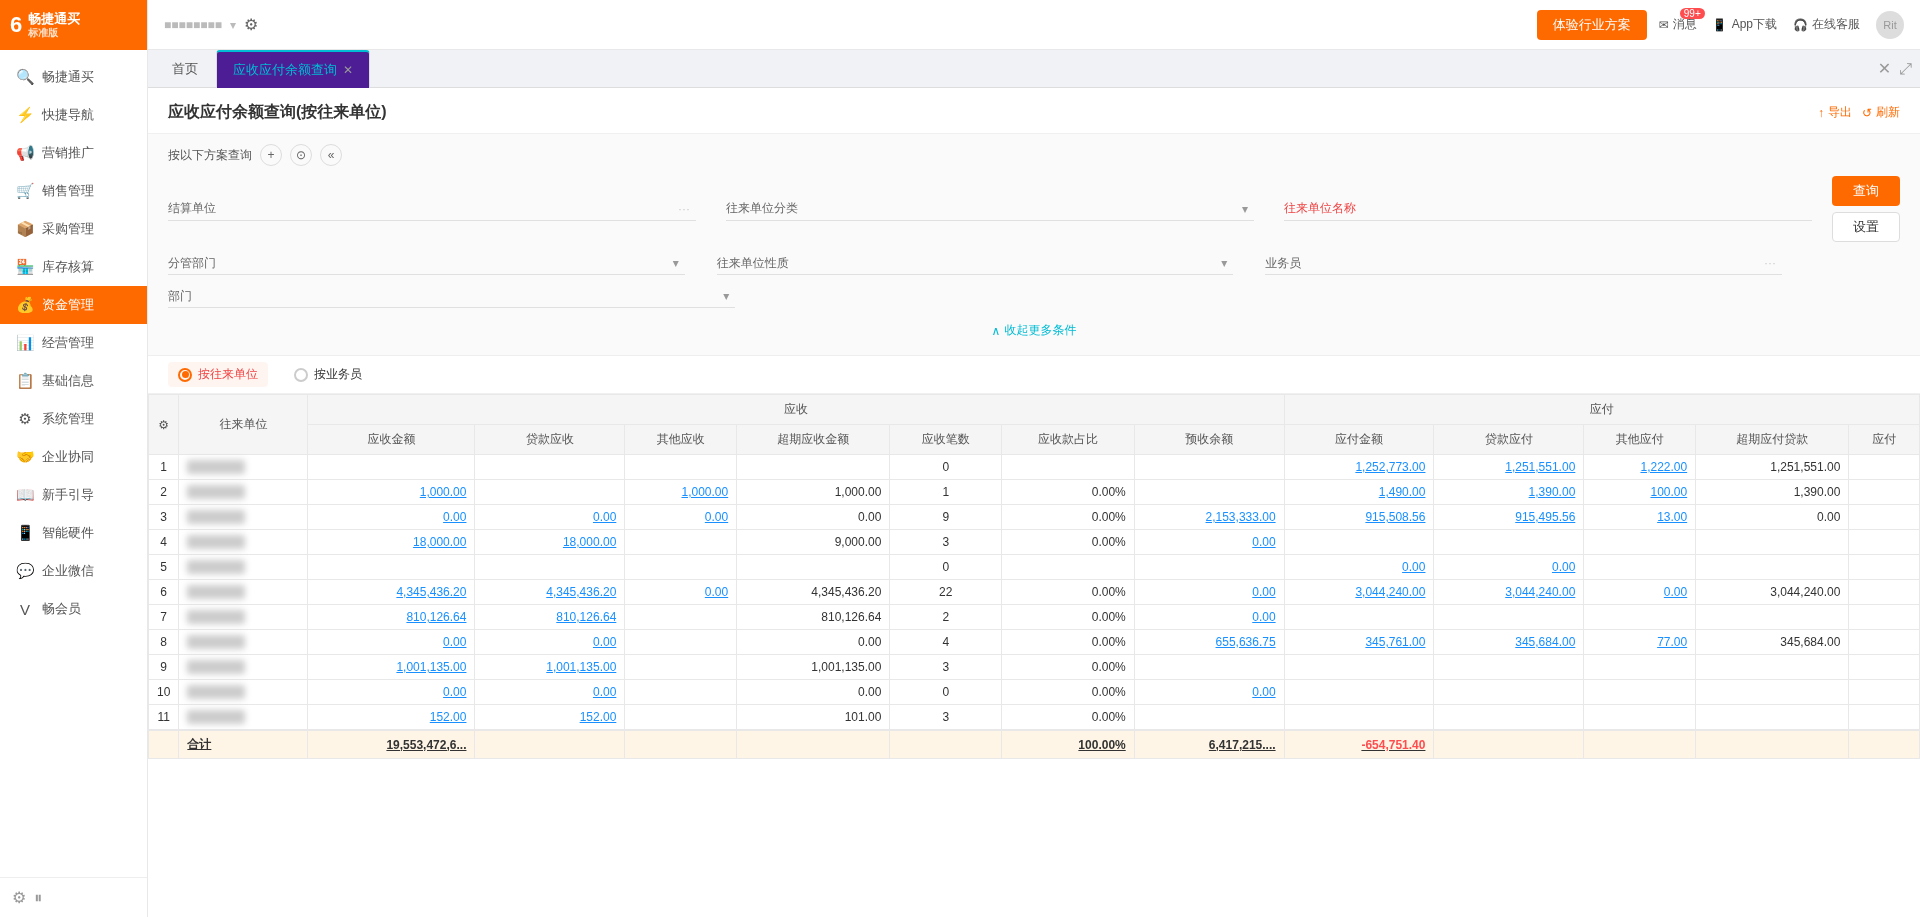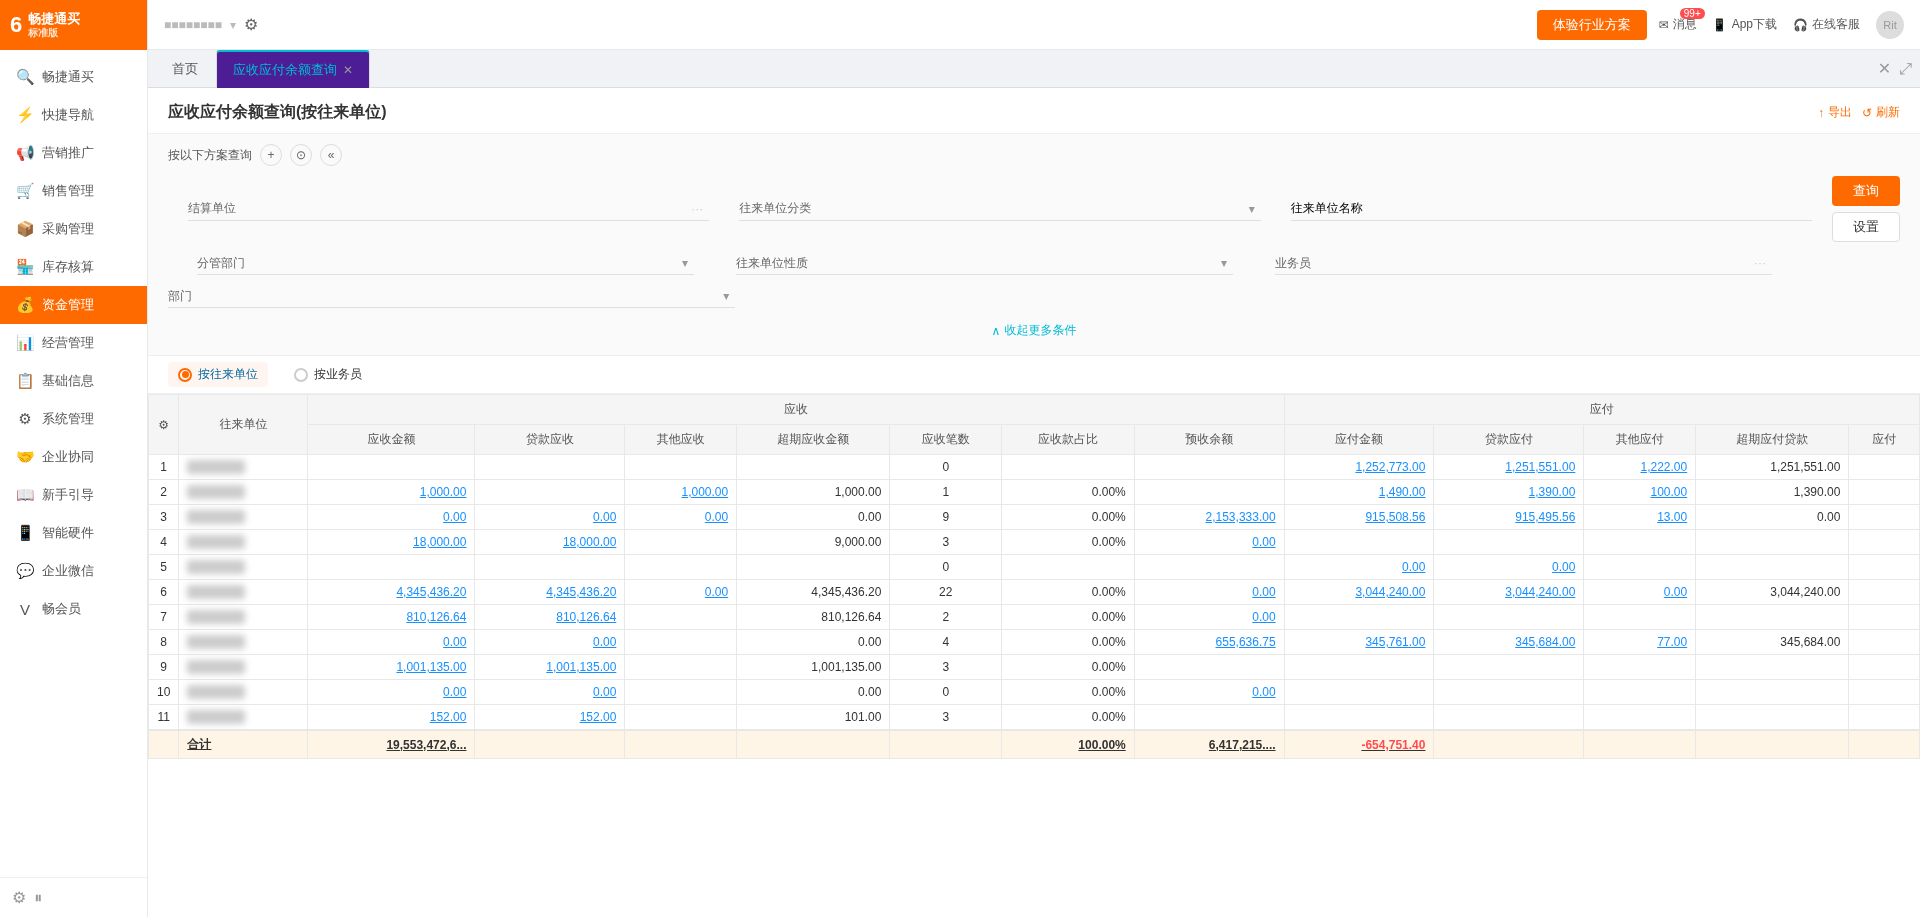--- a/index.html
+++ b/index.html
@@ -218,39 +218,39 @@
         <div style="display:flex; align-items:center; gap:8px; margin-bottom:10px;">
           <span class="filter-label">按以下方案查询</span>
           <div class="filter-btn">+</div>
           <div class="filter-btn">⊙</div>
           <div class="filter-btn">«</div>
         </div>
 
         <div style="display:flex; flex-direction:column; gap:10px;">
 
           <div style="display:flex; align-items:center; gap:0;">
-            <div style="flex:1; display:flex; align-items:center; border-bottom:1px solid #e0e0e0; margin-right:30px;margin-left:20px;">
+            <div style="flex:1; display:flex; align-items:center; border-bottom:1px solid #e0e0e0; margin-right:30px;">
               <span style="color:#666; min-width:60px; font-size:12px;">结算单位</span>
               <div style="flex:1; display:flex; justify-content:flex-end; padding:4px 6px; color:#ccc;">···</div>
             </div>
             <div style="flex:1; display:flex; align-items:center; border-bottom:1px solid #e0e0e0; margin-right:30px;">
               <span style="color:#666; min-width:70px; font-size:12px;">往来单位分类</span>
               <div style="flex:1; display:flex; justify-content:flex-end; padding:4px 6px; color:#999;">▾</div>
             </div>
             <div style="flex:1; display:flex; align-items:center; border-bottom:1px solid #e0e0e0;">
-              <span style="color:#000000; min-width:70px; font-size:12px;">往来单位名称</span>
+              <span style="color:#ef4444; min-width:70px; font-size:12px;">往来单位名称</span>
               <input style="flex: 1 1 0%; border: none; outline: none; background: transparent; font-size: 12px; padding: 4px 6px;">
             </div>
             <div style="display:flex; flex-direction:column; gap:6px; margin-left:20px;">
               <button class="query-btn">查询</button>
               <button class="setting-btn">设置</button>
             </div>
           </div>
 
-          <div style="display:flex; align-items:center; gap:12px;margin-left:29px;">
+          <div style="display:flex; align-items:center; gap:2px;">
             <div style="flex:1; display:flex; align-items:center; border-bottom:1px solid #e0e0e0; margin-right:30px;">
               <span style="color:#666; min-width:60px; font-size:12px;">分管部门</span>
               <div style="flex:1; display:flex; justify-content:flex-end; padding:4px 6px; color:#999;">▾</div>
             </div>
             <div style="flex:1; display:flex; align-items:center; border-bottom:1px solid #e0e0e0; margin-right:30px;">
               <span style="color:#666; min-width:70px; font-size:12px;">往来单位性质</span>
               <div style="flex:1; display:flex; justify-content:flex-end; padding:4px 6px; color:#999;">▾</div>
             </div>
             <div style="flex:1; display:flex; align-items:center; border-bottom:1px solid #e0e0e0;">
               <span style="color:#666; min-width:70px; font-size:12px;">业务员</span>
@@ -271,21 +271,21 @@
           <span>∧</span>
           <span>收起更多条件</span>
         </div>
       </div>
 
       <div class="sub-nav" style="padding:6px 20px; background:#fff; border-bottom:1px solid #f0f0f0; display:flex; align-items:center; gap:16px;">
         <div class="sub-nav-item active">
           <div style="width:14px;height:14px;border-radius:50%;border:2px solid #ff6a00;display:flex;align-items:center;justify-content:center;">
             <div style="width:7px;height:7px;border-radius:50%;background:#ff6a00;"></div>
           </div>
-          <span style="color:#0369a1;">按往来单位</span>
+          <span style="color:#ef4444;">按往来单位</span>
         </div>
         <div class="sub-nav-item">
           <div style="width:14px;height:14px;border-radius:50%;border:2px solid #ccc;display:flex;align-items:center;justify-content:center;"></div>
           <span>按业务员</span>
         </div>
       </div>
 
       <div class="table-container">
         <table class="data-table">
           <thead>

